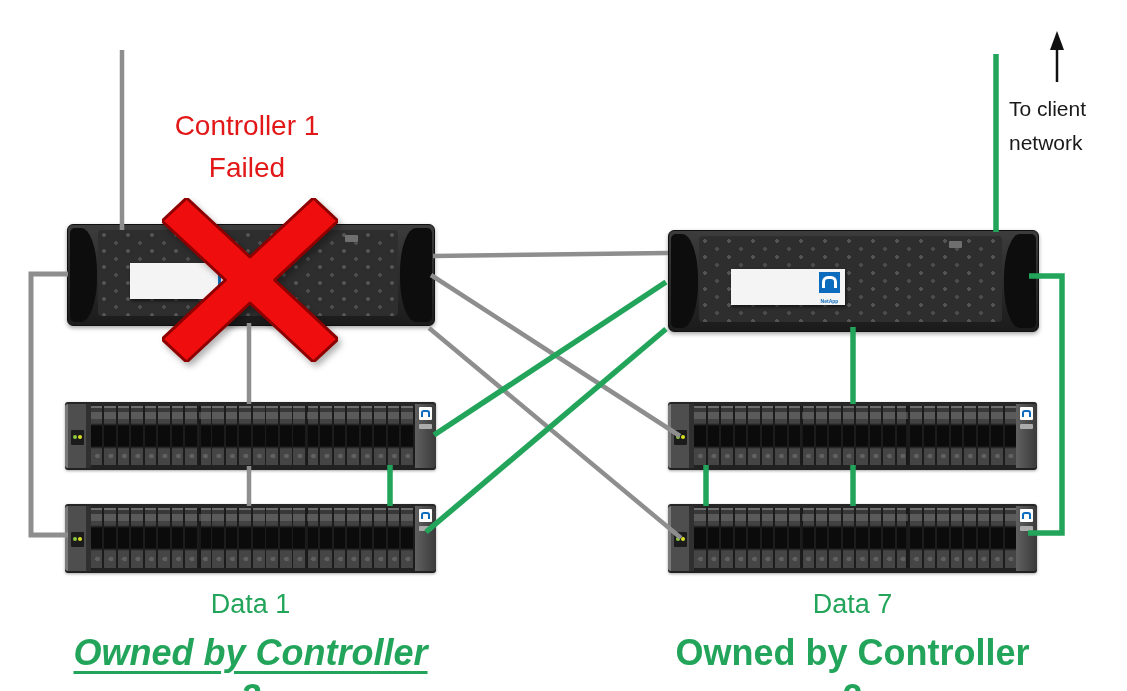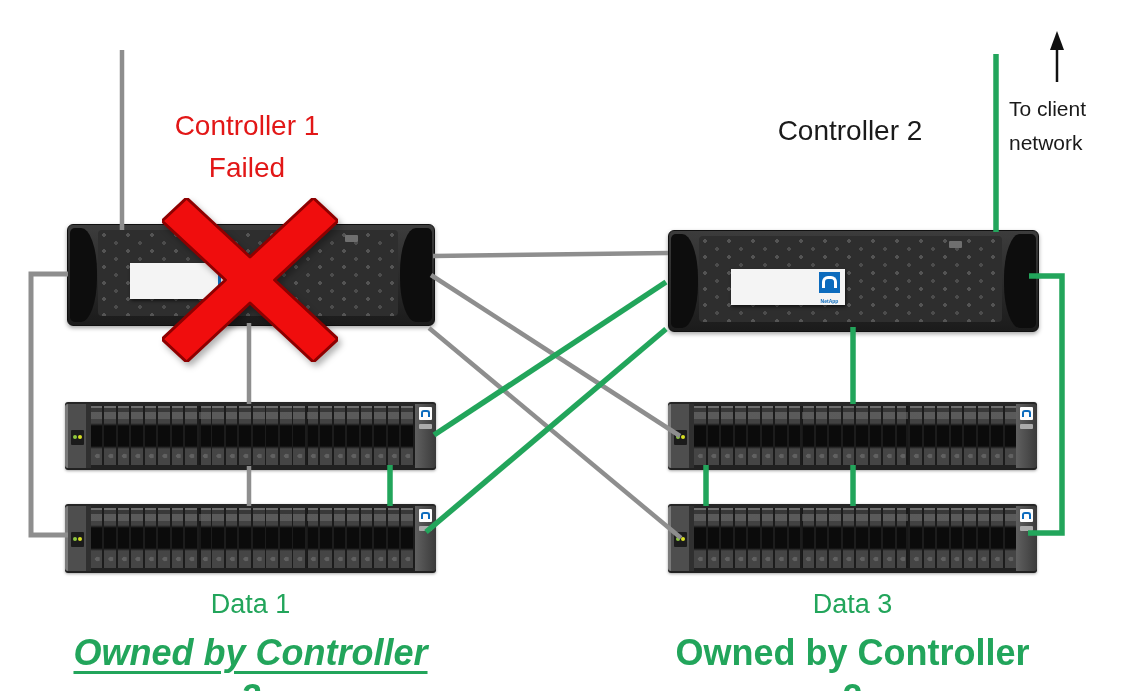--- a/index.html
+++ b/index.html
@@ -181,27 +181,26 @@
   </div>
 
   <svg class="x-svg" viewBox="0 0 176 164">
     <polygon points="24.6,0 88,59 151.4,0 176,23 112.6,82 176,141.1 151.4,164 88,105 24.6,164 0,141.1 63.4,82 0,23" fill="#F00D0D" stroke="#8E0000" stroke-width="3" stroke-linejoin="round"></polygon>
   </svg>
 
   <div class="lbl ctrl1-lbl">
     <div>Controller 1</div>
     <div class="status">Failed</div>
   </div>
-  <div class="lbl ctrl2-lbl">Controller 2</div>
   <div class="lbl client-lbl">
     <div>To client</div>
     <div>network</div>
   </div>
   <div class="lbl data-lbl data1-lbl">
     <div class="title">Data 1</div>
     <div class="owner">Owned by Controller 2</div>
   </div>
   <div class="lbl data-lbl data2-lbl">
-    <div class="title">Data 3</div>
+    <div class="title">Data 7</div>
     <div class="owner">Owned by Controller 2</div>
   </div>
 
 </div>
 
 </body></html>

